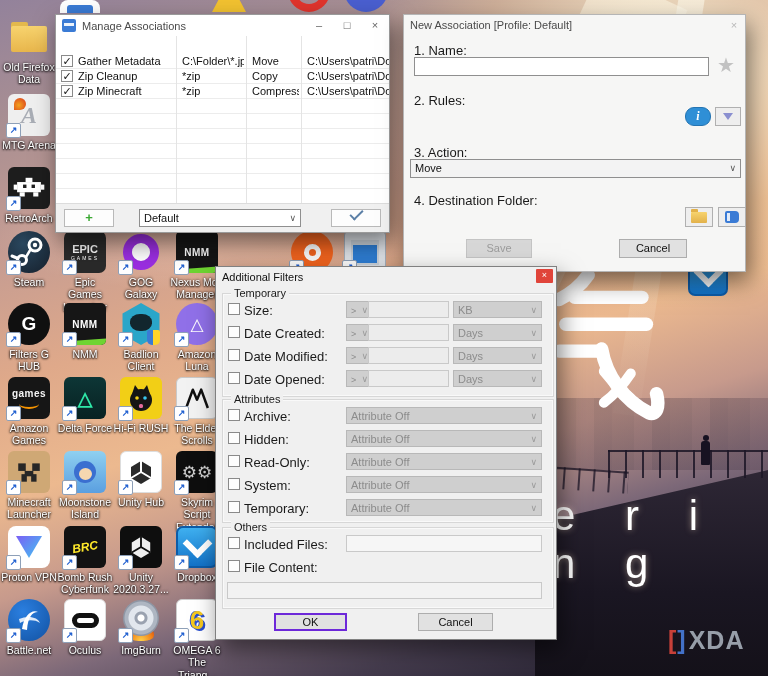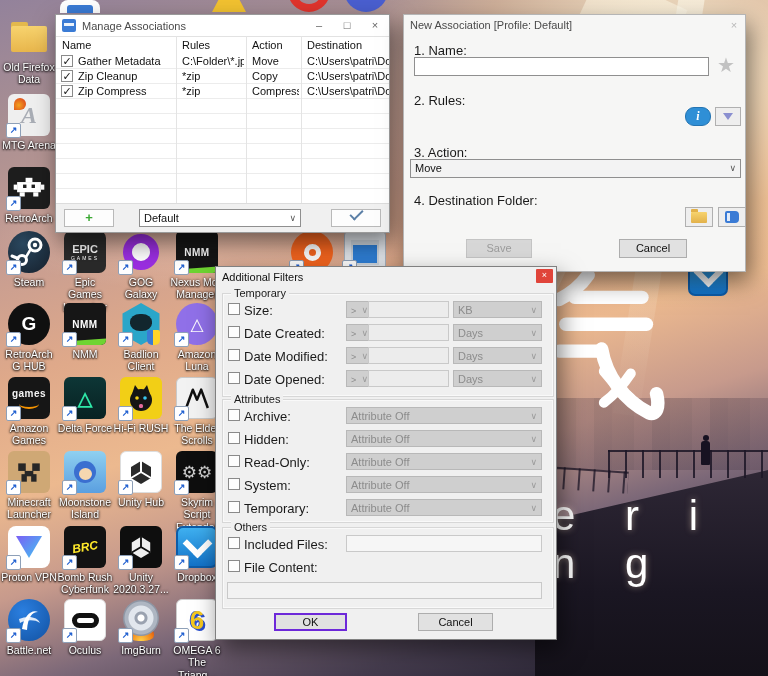--- a/index.html
+++ b/index.html
@@ -198,20 +198,21 @@
     <path d="M40,8 C33,18 24,25 14,30"></path>
     <path d="M28,28 H88"></path>
     <path d="M20,52 H92"></path>
     <path d="M14,76 H52"></path>
     <path d="M52,74 C56,98 72,120 94,131 C101,134 104,126 101,114"></path>
     <path d="M54,94 C62,104 70,112 78,118" stroke-width="9"></path>
     <path d="M78,96 C70,108 62,116 54,122" stroke-width="9"></path>
   </svg>
 </div>
 <div id="ering" class="abs">e r i n g</div>
+<div id="xda" class="abs"><span class="bl">[</span><span class="br">]</span><span class="bt">XDA</span></div>
 
 <div id="sl1" class="sliver">
       <i></i>
     </div>
 <div id="sl2" class="sliver">
       <i></i>
     </div>
 <div id="sl3" class="sliver">
       <i></i>
     </div>
@@ -268,21 +269,21 @@
       </div>
   <div class="lbl">Steam</div>
 </div>
 <div class="tile" style="left:1px;top:303px">
   <div class="iw">
         <div class="ico i-logi">
           <b>G</b>
         </div>
   <span class="sc">↗</span>
       </div>
-  <div class="lbl">RetroArch G HUB</div>
+  <div class="lbl">Filters G HUB</div>
 </div>
 <div class="tile" style="left:1px;top:377px">
   <div class="iw">
         <div class="ico i-amzg">
           <b>games</b>
           <i></i>
         </div>
   <span class="sc">↗</span>
       </div>
   <div class="lbl">Amazon Games</div>
@@ -532,26 +533,20 @@
 
 <div id="winM" class="win">
   <div class="tbar">
     <div class="appico"></div>
     <span class="ttl">Manage Associations</span>
     <div class="caps">
       <div class="cap">–</div>
       <div class="cap">□</div>
       <div class="cap">×</div>
     </div>
-  </div>
-  <div id="mhdr">
-    <span style="left:6px">Name</span>
-    <span style="left:126px">Rules</span>
-    <span style="left:196px">Action</span>
-    <span style="left:251px">Destination</span>
   </div>
   <div id="mgrid"></div>
   <div class="vline" style="left:120px"></div>
   <div class="vline" style="left:190px"></div>
   <div class="vline" style="left:245px"></div>
   <div class="mrow" style="top:39px">
     <span class="cb" style="left:5px;top:1px">✓</span>
     <span style="left:22px;width:96px">Gather Metadata</span>
     <span style="left:126px;width:62px">C:\Folder\*.jpg</span>
     <span style="left:196px;width:47px">Move</span>
@@ -559,21 +554,21 @@
   </div>
   <div class="mrow" style="top:54px">
     <span class="cb" style="left:5px;top:1px">✓</span>
     <span style="left:22px;width:96px">Zip Cleanup</span>
     <span style="left:126px;width:62px">*zip</span>
     <span style="left:196px;width:47px">Copy</span>
     <span style="left:251px;width:82px">C:\Users\patri\Do...</span>
   </div>
   <div class="mrow" style="top:69px">
     <span class="cb" style="left:5px;top:1px">✓</span>
-    <span style="left:22px;width:96px">Zip Compress</span>
+    <span style="left:22px;width:96px">Zip Minecraft</span>
     <span style="left:126px;width:62px">*zip</span>
     <span style="left:196px;width:47px">Compress</span>
     <span style="left:251px;width:82px">C:\Users\patri\Do...</span>
   </div>
   <div id="mbar">
     <div id="addbtn" class="btn">+</div>
     <div id="profilecombo" class="fld combo">Default</div>
     <div id="applybtn" class="btn"><i></i></div>
   </div>
 </div>

